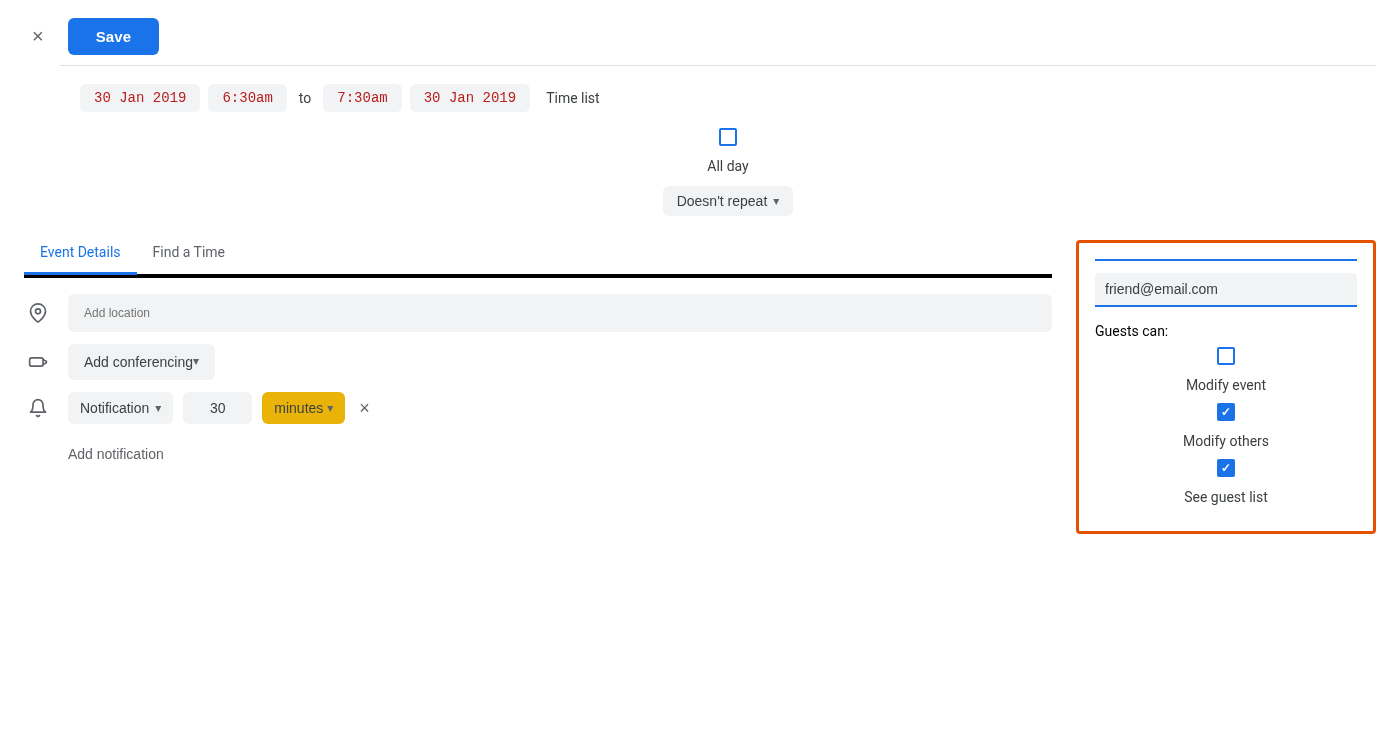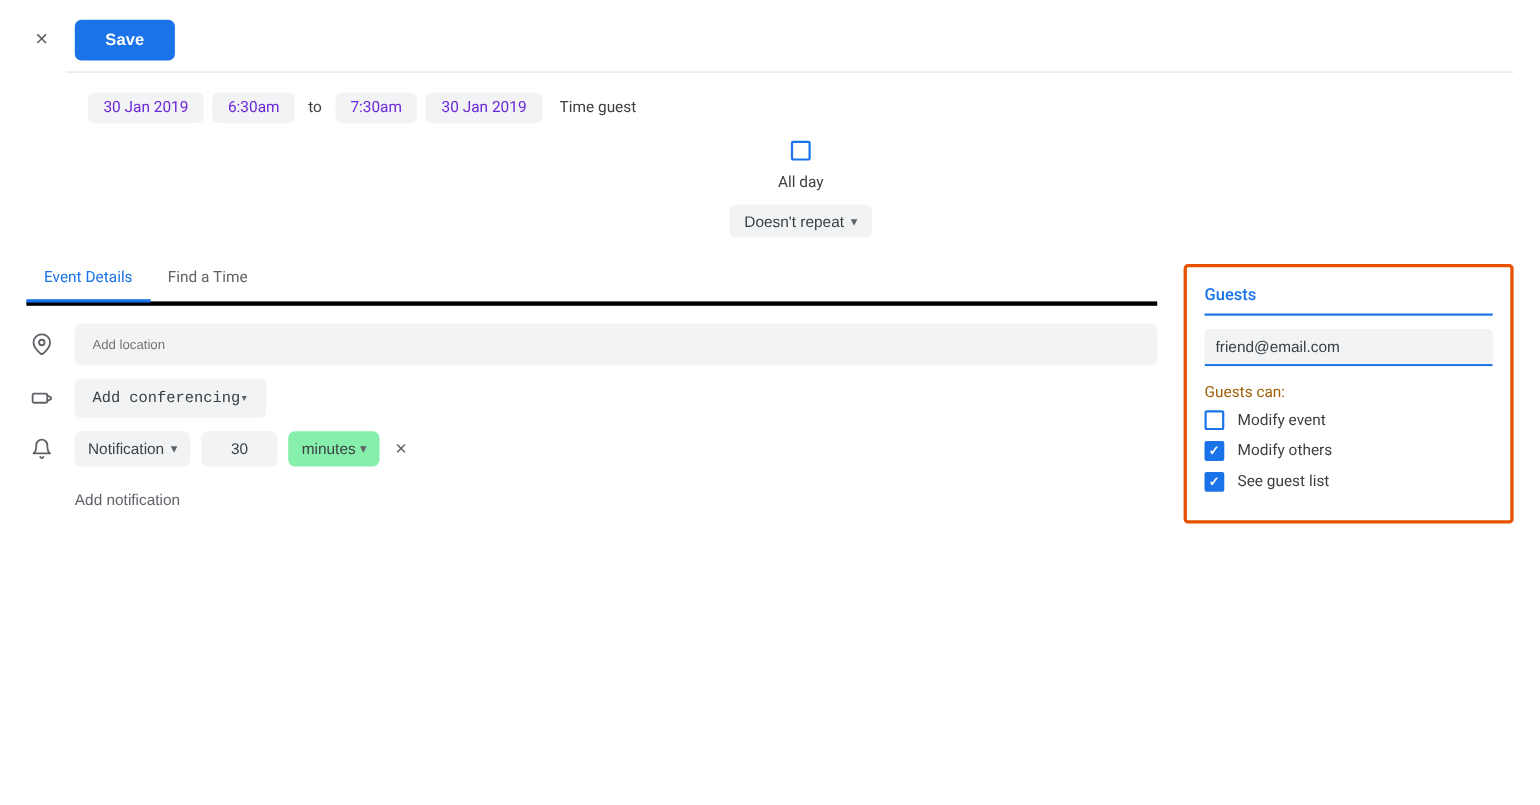--- a/index.html
+++ b/index.html
@@ -68,22 +68,23 @@
       align-items: center;
       gap: 8px;
       padding: 18px 24px 8px 80px;
       flex-wrap: wrap;
     }
     .date-chip, .time-chip {
       background: #f1f3f4;
       border-radius: 6px;
       padding: 6px 14px;
       font-size: 14px;
-      color: #6d28d9;
-      cursor: pointer;
+      color: #b91c1c;
+      cursor: pointer;
+      font-family: Liberation Mono, monospace;
     }
     .to-label {
       font-size: 14px;
       color: #3c4043;
       padding: 0 4px;
     }
     .timezone-label {
       font-size: 14px;
       color: #3c4043;
       cursor: pointer;
@@ -194,21 +195,20 @@
     .conferencing-btn {
       background: #f1f3f4;
       border: none;
       border-radius: 6px;
       padding: 10px 16px;
       font-size: 14px;
       color: #3c4043;
       cursor: pointer;
       display: flex;
       gap: 0;
-      font-family: Liberation Mono, monospace;
     }
     .notif-select {
       background: #f1f3f4;
       border: none;
       border-radius: 6px;
       padding: 8px 12px;
       font-size: 14px;
       color: #3c4043;
       cursor: pointer;
       display: flex;
@@ -219,21 +219,21 @@
       background: #f1f3f4;
       border: none;
       border-radius: 6px;
       padding: 8px 16px;
       font-size: 14px;
       color: #3c4043;
       width: 69px;
       text-align: center;
     }
     .notif-unit {
-      background: #86efac;
+      background: #eab308;
       border: none;
       border-radius: 6px;
       padding: 8px 12px;
       font-size: 14px;
       color: #3c4043;
       display: flex;
       align-items: center;
       gap: 4px;
     }
     .remove-notif {
@@ -287,28 +287,29 @@
       padding: 8px 2px;
       font-size: 14px;
       color: #3c4043;
       outline: none;
       background: #f1f3f4;
       padding: 8px 10px;
       border-radius: 4px 4px 0 0;
     }
     .guests-can-label {
       font-size: 14px;
-      color: #a16207;
+      color: #000000;
       margin: 16px 0 8px 0;
     }
     .guest-permission {
       display: flex;
       align-items: center;
       gap: 12px;
       margin-bottom: 10px;
+      flex-direction: column;
     }
     .perm-checkbox {
       width: 18px;
       height: 18px;
       border: 2px solid #1a73e8;
       border-radius: 2px;
       display: flex;
       align-items: center;
       justify-content: center;
       cursor: pointer;
@@ -340,21 +341,21 @@
   </div>
 
   <div class="divider"></div>
 
   <div class="datetime-row">
     <span class="date-chip">30 Jan 2019</span>
     <span class="time-chip">6:30am</span>
     <span class="to-label">to</span>
     <span class="time-chip">7:30am</span>
     <span class="date-chip">30 Jan 2019</span>
-    <span class="timezone-label">Time guest</span>
+    <span class="timezone-label">Time list</span>
   </div>
 
   <div class="allday-row">
     <div class="checkbox-square"></div>
     <span class="allday-label">All day</span>
     <button class="repeat-dropdown">
       <span>Doesn't repeat</span>
       <span class="dropdown-arrow">▾</span>
     </button>
   </div>
@@ -411,21 +412,20 @@
           <button class="remove-notif">×</button>
         </div>
       </div>
 
       <div class="add-notification">
         <button class="add-notif-link">Add notification</button>
       </div>
     </div>
 
     <div class="right-panel">
-      <div class="guests-title">Guests</div>
       <div class="guests-title-underline"></div>
 
       <input class="guest-input" type="text" value="friend@email.com" style="">
 
       <div class="guests-can-label">Guests can:</div>
 
       
       <div class="guest-permission">
         <div class="perm-checkbox"></div>
         <span class="perm-label">Modify event</span>

